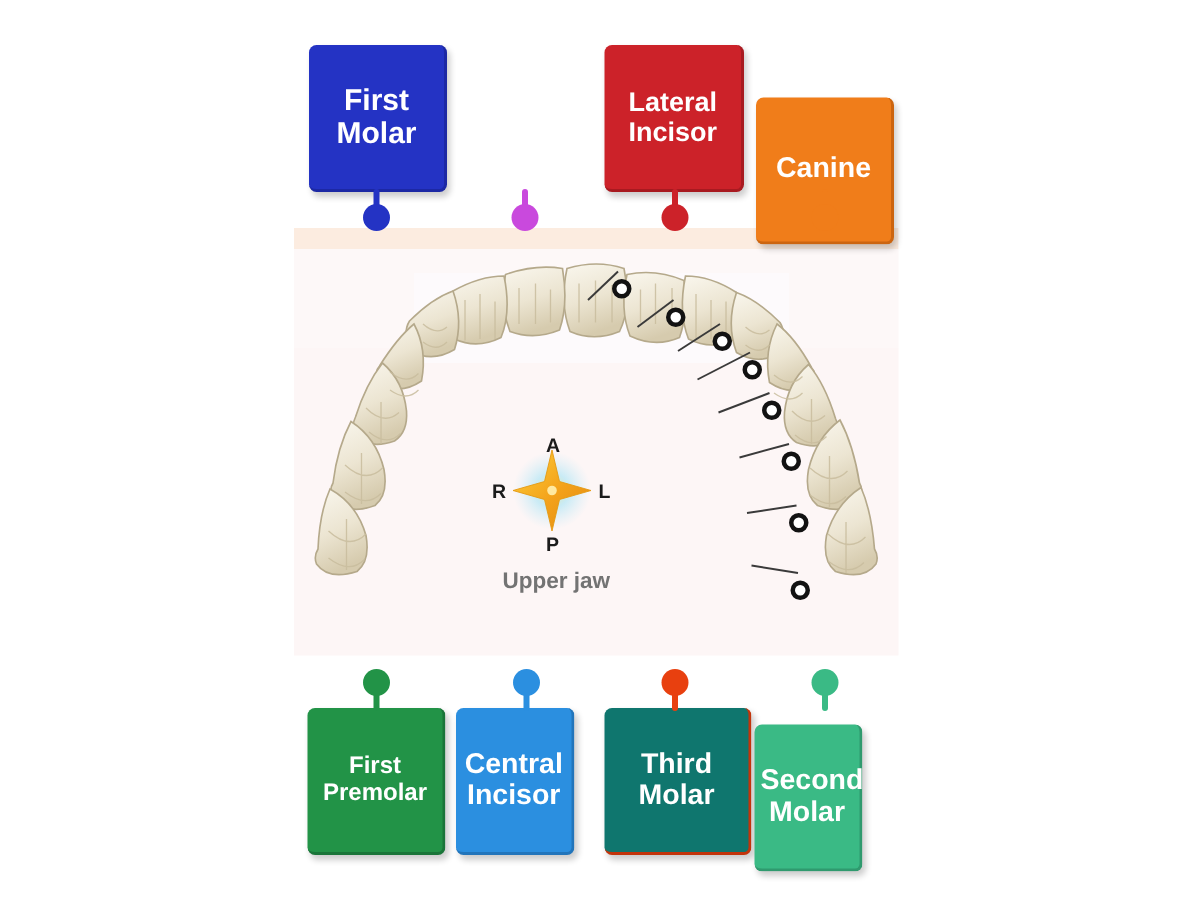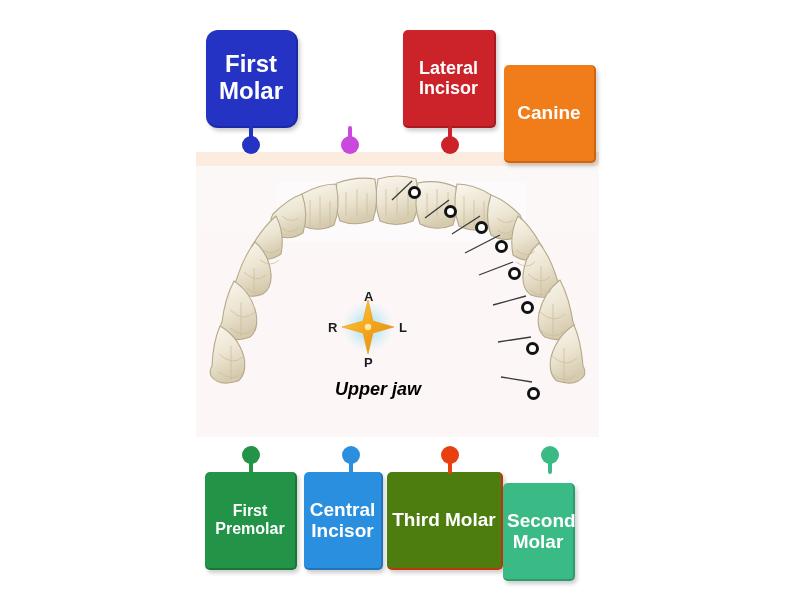--- a/index.html
+++ b/index.html
@@ -123,24 +123,23 @@
 
   .compass-label {
     position: absolute;
     font-weight: bold;
     font-size: 13px;
     color: #1b1b1b;
     font-family: "Liberation Sans", sans-serif;
   }
   .jaw-caption {
     position: absolute;
-    font-style: italic;
     font-weight: bold;
-    font-size: 18px;
-    color: #000000;
+    font-size: 15px;
+    color: #737373;
     white-space: nowrap;
   }
 </style>
 </head>
 <body>
 
 <div id="stage">
 
   <div class="image-panel">
     <div class="tint-a"></div>
@@ -236,21 +235,21 @@
 
   <div class="marker" style="left:408px; top:186px;"></div>
   <div class="marker" style="left:444px; top:205px;"></div>
   <div class="marker" style="left:475px; top:221px;"></div>
   <div class="marker" style="left:495px; top:240px;"></div>
   <div class="marker" style="left:508px; top:267px;"></div>
   <div class="marker" style="left:521px; top:301px;"></div>
   <div class="marker" style="left:526px; top:342px;"></div>
   <div class="marker" style="left:527px; top:387px;"></div>
 
-  <div class="card top" id="tc0" style="left: 206px; width: 92px; background: rgb(36, 51, 196); font-size: 24px; box-shadow: rgba(0, 0, 0, 0.2) 2px 3px 4px; border-right: 2px solid rgb(28, 40, 164); border-bottom: 2px solid rgb(28, 40, 164); border-radius: 12px;">
+  <div class="card top" id="tc0" style="left: 206px; width: 92px; background: rgb(36, 51, 196); font-size: 20px; box-shadow: rgba(0, 0, 0, 0.2) 2px 3px 4px; border-right: 2px solid rgb(28, 40, 164); border-bottom: 2px solid rgb(28, 40, 164);">
     <span class="label">First Molar</span>
   </div>
   <div class="card top" id="tc2" style="left: 403px; width: 93px; background: rgb(204, 34, 41); font-size: 18px; box-shadow: rgba(0, 0, 0, 0.2) 2px 3px 4px; border-right: 2px solid rgb(168, 26, 32); border-bottom: 2px solid rgb(168, 26, 32);">
     <span class="label">Lateral Incisor</span>
   </div>
   <div class="card top" id="tc3" style="left: 504px; width: 92px; background: rgb(240, 125, 26); font-size: 19px; box-shadow: rgba(0, 0, 0, 0.2) 2px 3px 4px; border-right: 2px solid rgb(204, 101, 16); border-bottom: 2px solid rgb(204, 101, 16); margin-top: 35px;">
     <span class="label">Canine</span>
   </div>
 
   <div class="pin down" id="tp0" style="left: 242px;">
@@ -269,21 +268,21 @@
     <div class="stem" style="background: rgb(240, 125, 26);"></div>
     <div class="knob" style="background: rgb(240, 125, 26);"></div>
   </div>
 
   <div class="card bot" id="bc0" style="left: 205px; width: 92px; background: rgb(34, 147, 71); font-size: 16px; box-shadow: rgba(0, 0, 0, 0.2) 2px 3px 4px; border-right: 2px solid rgb(26, 117, 57); border-bottom: 2px solid rgb(26, 117, 57);">
     <span class="label">First Premolar</span>
   </div>
   <div class="card bot" id="bc1" style="left: 304px; width: 79px; background: rgb(43, 143, 224); font-size: 19px; box-shadow: rgba(0, 0, 0, 0.2) 2px 3px 4px; border-right: 2px solid rgb(34, 117, 187); border-bottom: 2px solid rgb(34, 117, 187);">
     <span class="label">Central Incisor</span>
   </div>
-  <div class="card bot" id="bc2" style="left: 387px; width: 116px; background: #4d7c0f; font-size: 19px; box-shadow: rgba(0, 0, 0, 0.2) 2px 3px 4px; border-right: 2px solid rgb(194, 52, 11); border-bottom: 2px solid rgb(194, 52, 11);">
+  <div class="card bot" id="bc2" style="left: 403px; width: 98px; background: #0f766e; font-size: 19px; box-shadow: rgba(0, 0, 0, 0.2) 2px 3px 4px; border-right: 2px solid rgb(194, 52, 11); border-bottom: 2px solid rgb(194, 52, 11);">
     <span class="label">Third Molar</span>
   </div>
   <div class="card bot" id="bc3" style="left: 503px; width: 72px; background: rgb(58, 186, 133); font-size: 19px; box-shadow: rgba(0, 0, 0, 0.2) 2px 3px 4px; border-right: 2px solid rgb(47, 154, 110); border-bottom: 2px solid rgb(47, 154, 110); margin-top: 11px;">
     <span class="label">Second Molar</span>
   </div>
 
   <div class="pin up" id="bp0" style="left: 242px;">
     <div class="stem" style="background: rgb(34, 147, 71);"></div>
     <div class="knob" style="background: rgb(34, 147, 71);"></div>
   </div>

